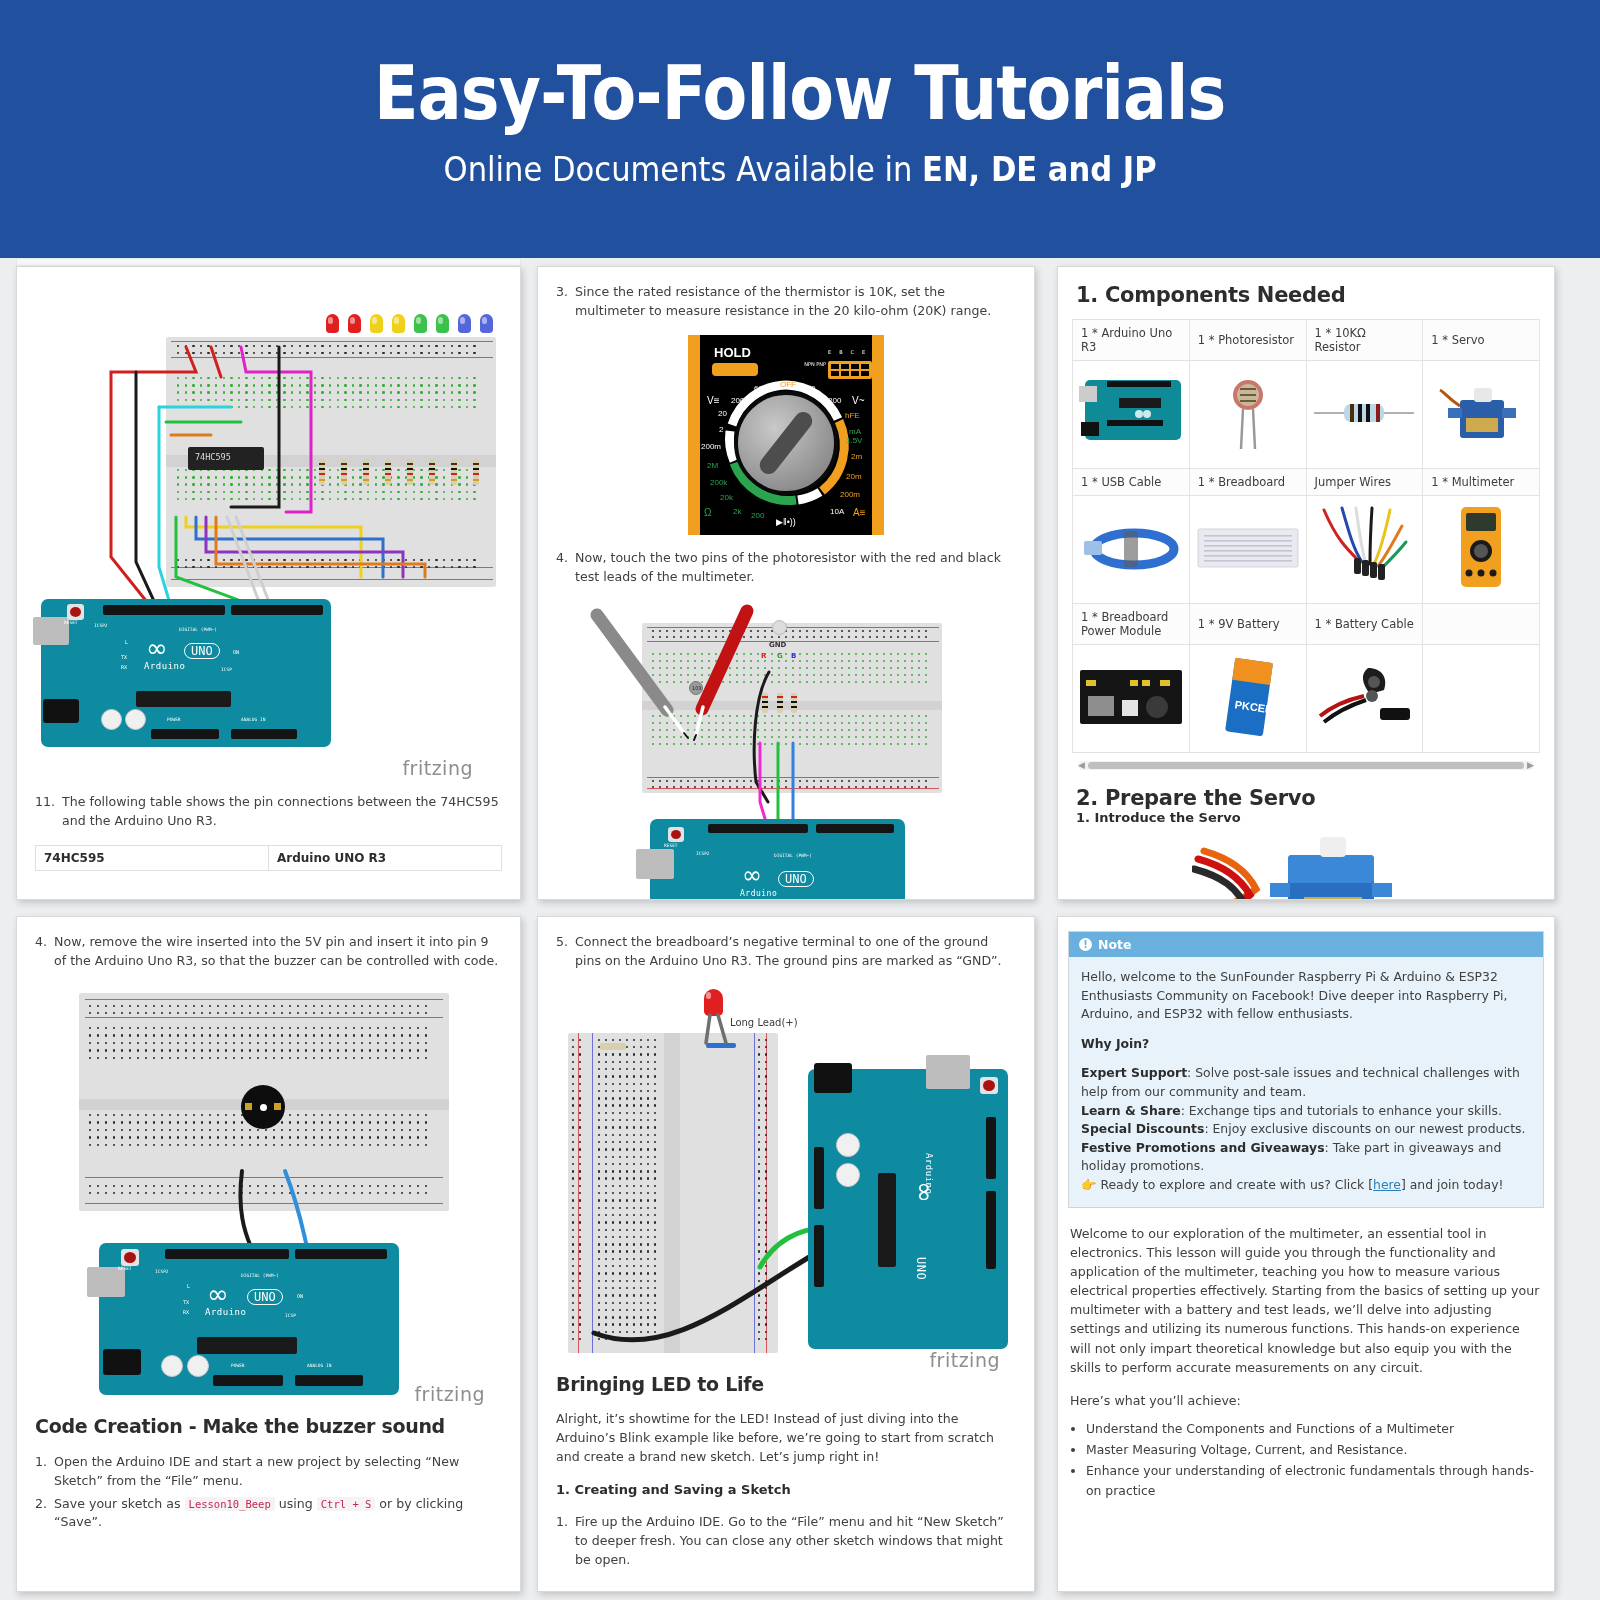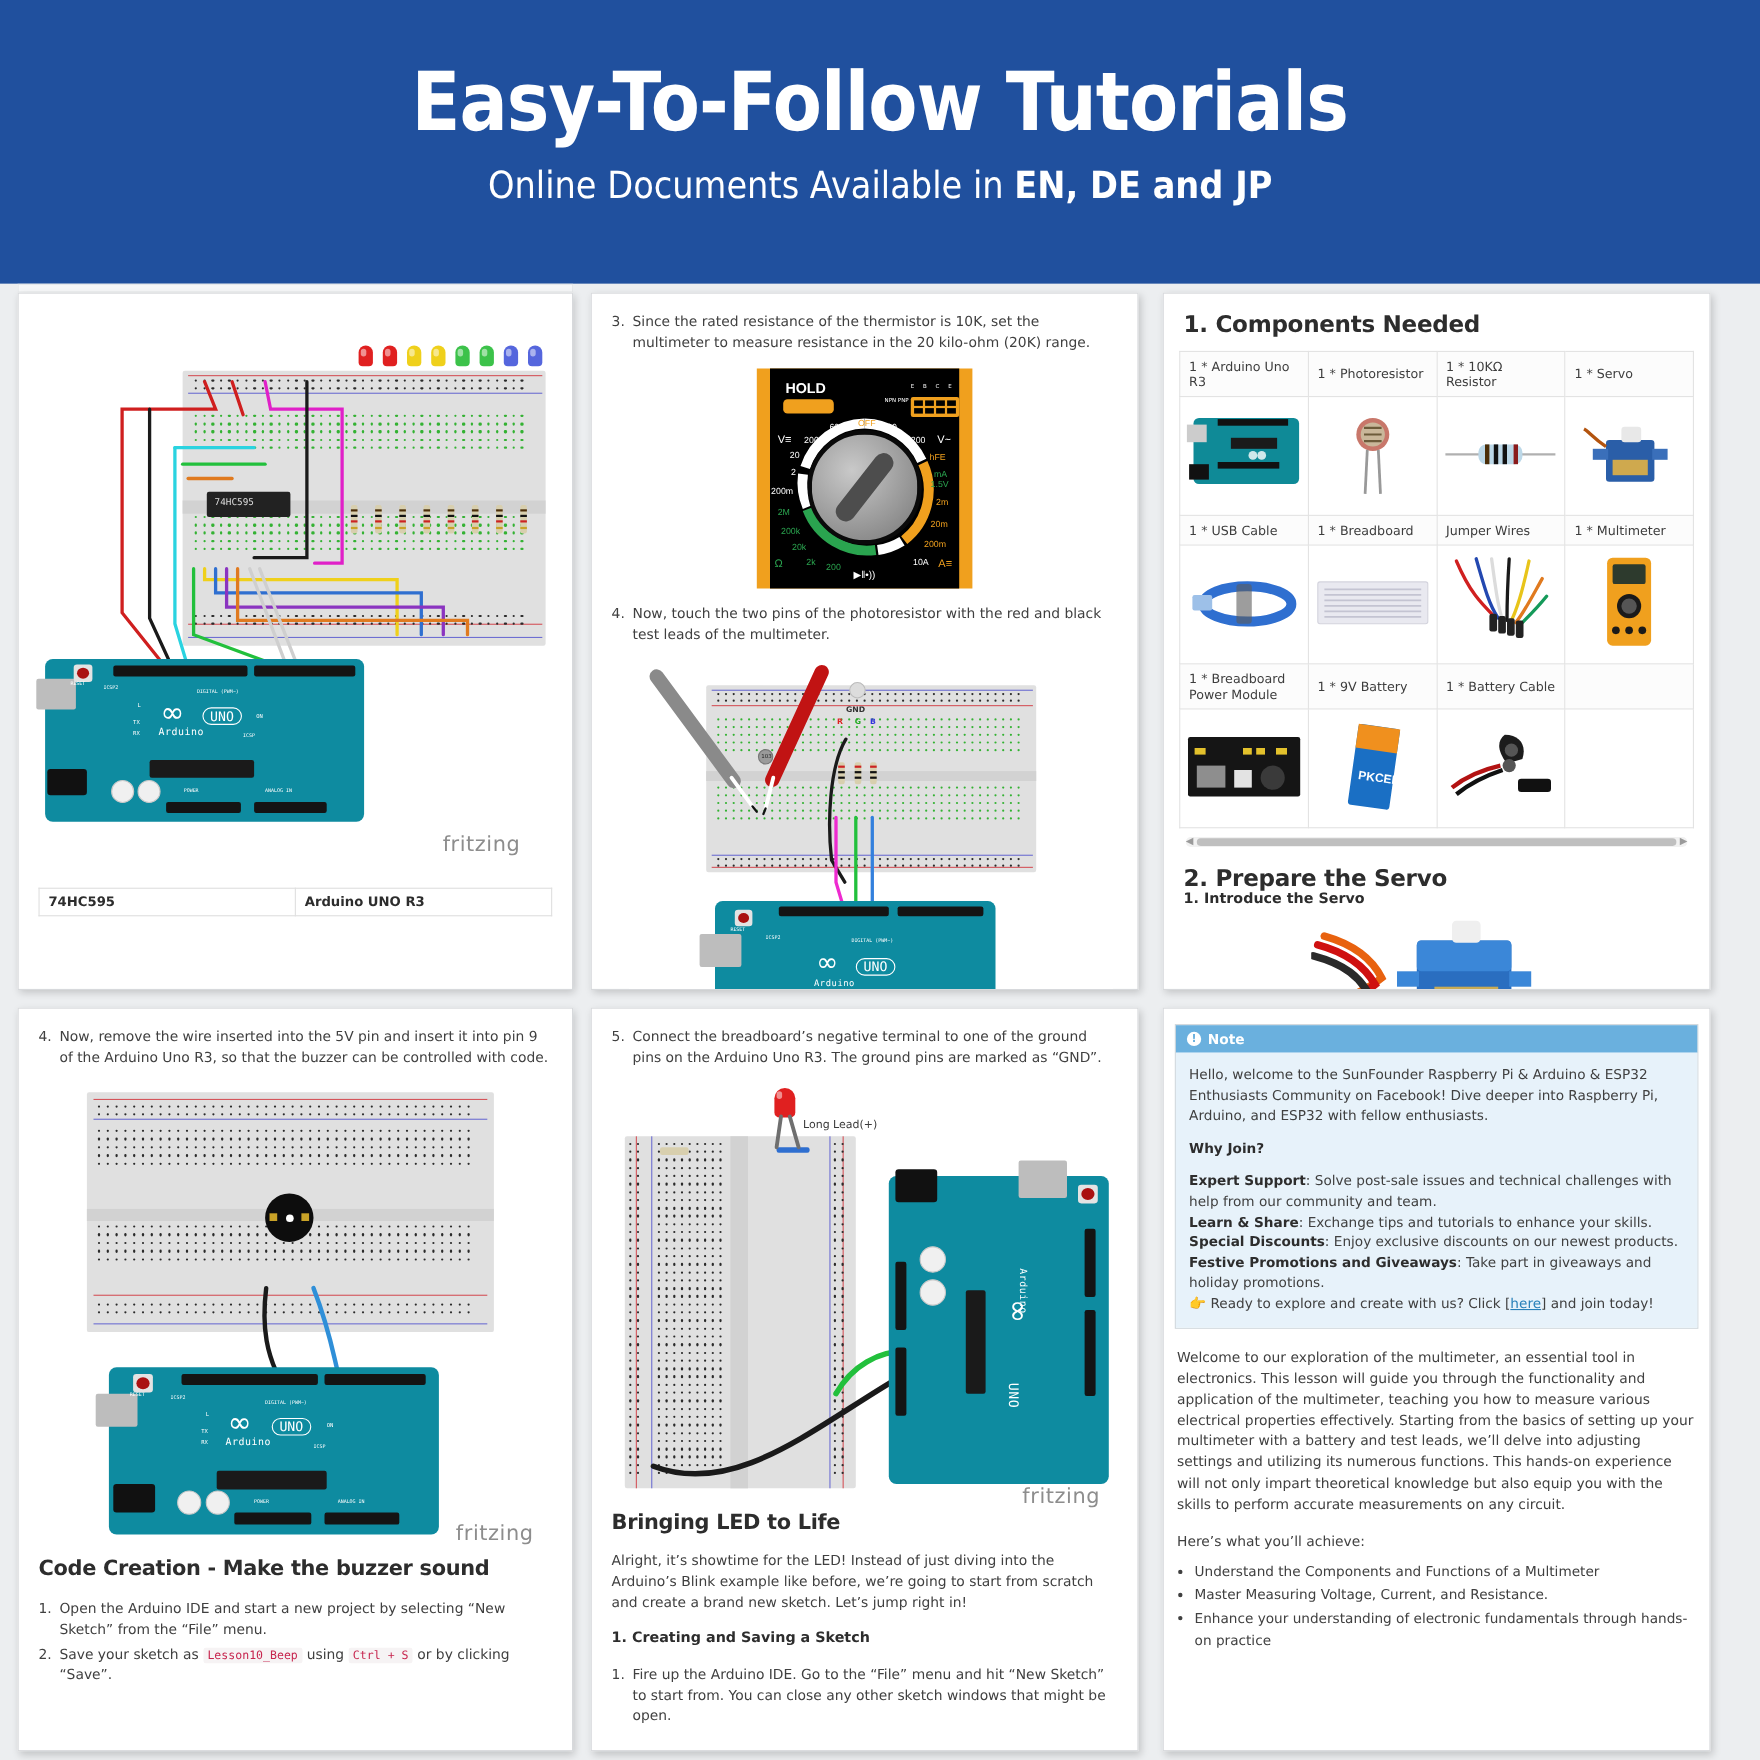--- a/index.html
+++ b/index.html
@@ -945,20 +945,24 @@
         <div class="ard-cap" style="left:84px;top:110px;width:21px;height:21px;"></div>
         <div class="ard-txt" style="left:126px;top:118px;font-size:4.5px;">POWER</div>
         <div class="ard-txt" style="left:200px;top:118px;font-size:4.5px;">ANALOG IN</div>
         <div class="ard-hdr" style="left:110px;top:130px;width:68px;height:10px;"></div>
         <div class="ard-hdr" style="left:190px;top:130px;width:66px;height:10px;"></div>
       </div>
       <div class="caption-fritzing" style="position:absolute;right:4px;top:480px;">fritzing</div>
     </div>
 
     <div class="pad" style="padding-top:6px;">
+      <div class="step">
+        <span class="num">11.</span>
+        <span class="txt">The following table shows the pin connections between the 74HC595 and the Arduino Uno R3.</span>
+      </div>
       <table style="width:100%;border-collapse:collapse;margin-top:14px;">
         <tbody>
             <tr>
           <td style="border:1px solid #dfdfdf;padding:5px 8px;font-size:12px;font-weight:bold;color:#2d2d2d;width:50%;">74HC595</td>
           <td style="border:1px solid #dfdfdf;padding:5px 8px;font-size:12px;font-weight:bold;color:#2d2d2d;">Arduino UNO R3</td>
         </tr>
       </tbody>
         </table>
     </div>
   </div>
@@ -3141,21 +3145,21 @@
       </div>
       <div class="caption-fritzing" style="position:absolute;right:-6px;top:368px;">fritzing</div>
     </div>
 
     <div class="pad" style="padding-top:2px;">
       <h2 class="sect" style="font-size:19px;">Bringing LED to Life</h2>
       <p class="body" style="margin-top:14px;">Alright, it’s showtime for the LED! Instead of just diving into the Arduino’s Blink example like before, we’re going to start from scratch and create a brand new sketch. Let’s jump right in!</p>
       <h3 class="sub" style="margin-top:16px;">1. Creating and Saving a Sketch</h3>
       <div class="step" style="margin-top:16px;">
         <span class="num">1.</span>
-        <span class="txt">Fire up the Arduino IDE. Go to the “File” menu and hit “New Sketch” to start from. You can close any other sketch windows that might be open.</span>
+        <span class="txt">Fire up the Arduino IDE. Go to the “File” menu and hit “New Sketch” to deeper fresh. You can close any other sketch windows that might be open.</span>
       </div>
     </div>
   </div>
 
   <div class="panel p-br">
     <div style="padding:8px 10px 0 10px;">
       <div class="note">
         <div class="note-hd">
           <span class="ic">!</span>
           <span>Note</span>

